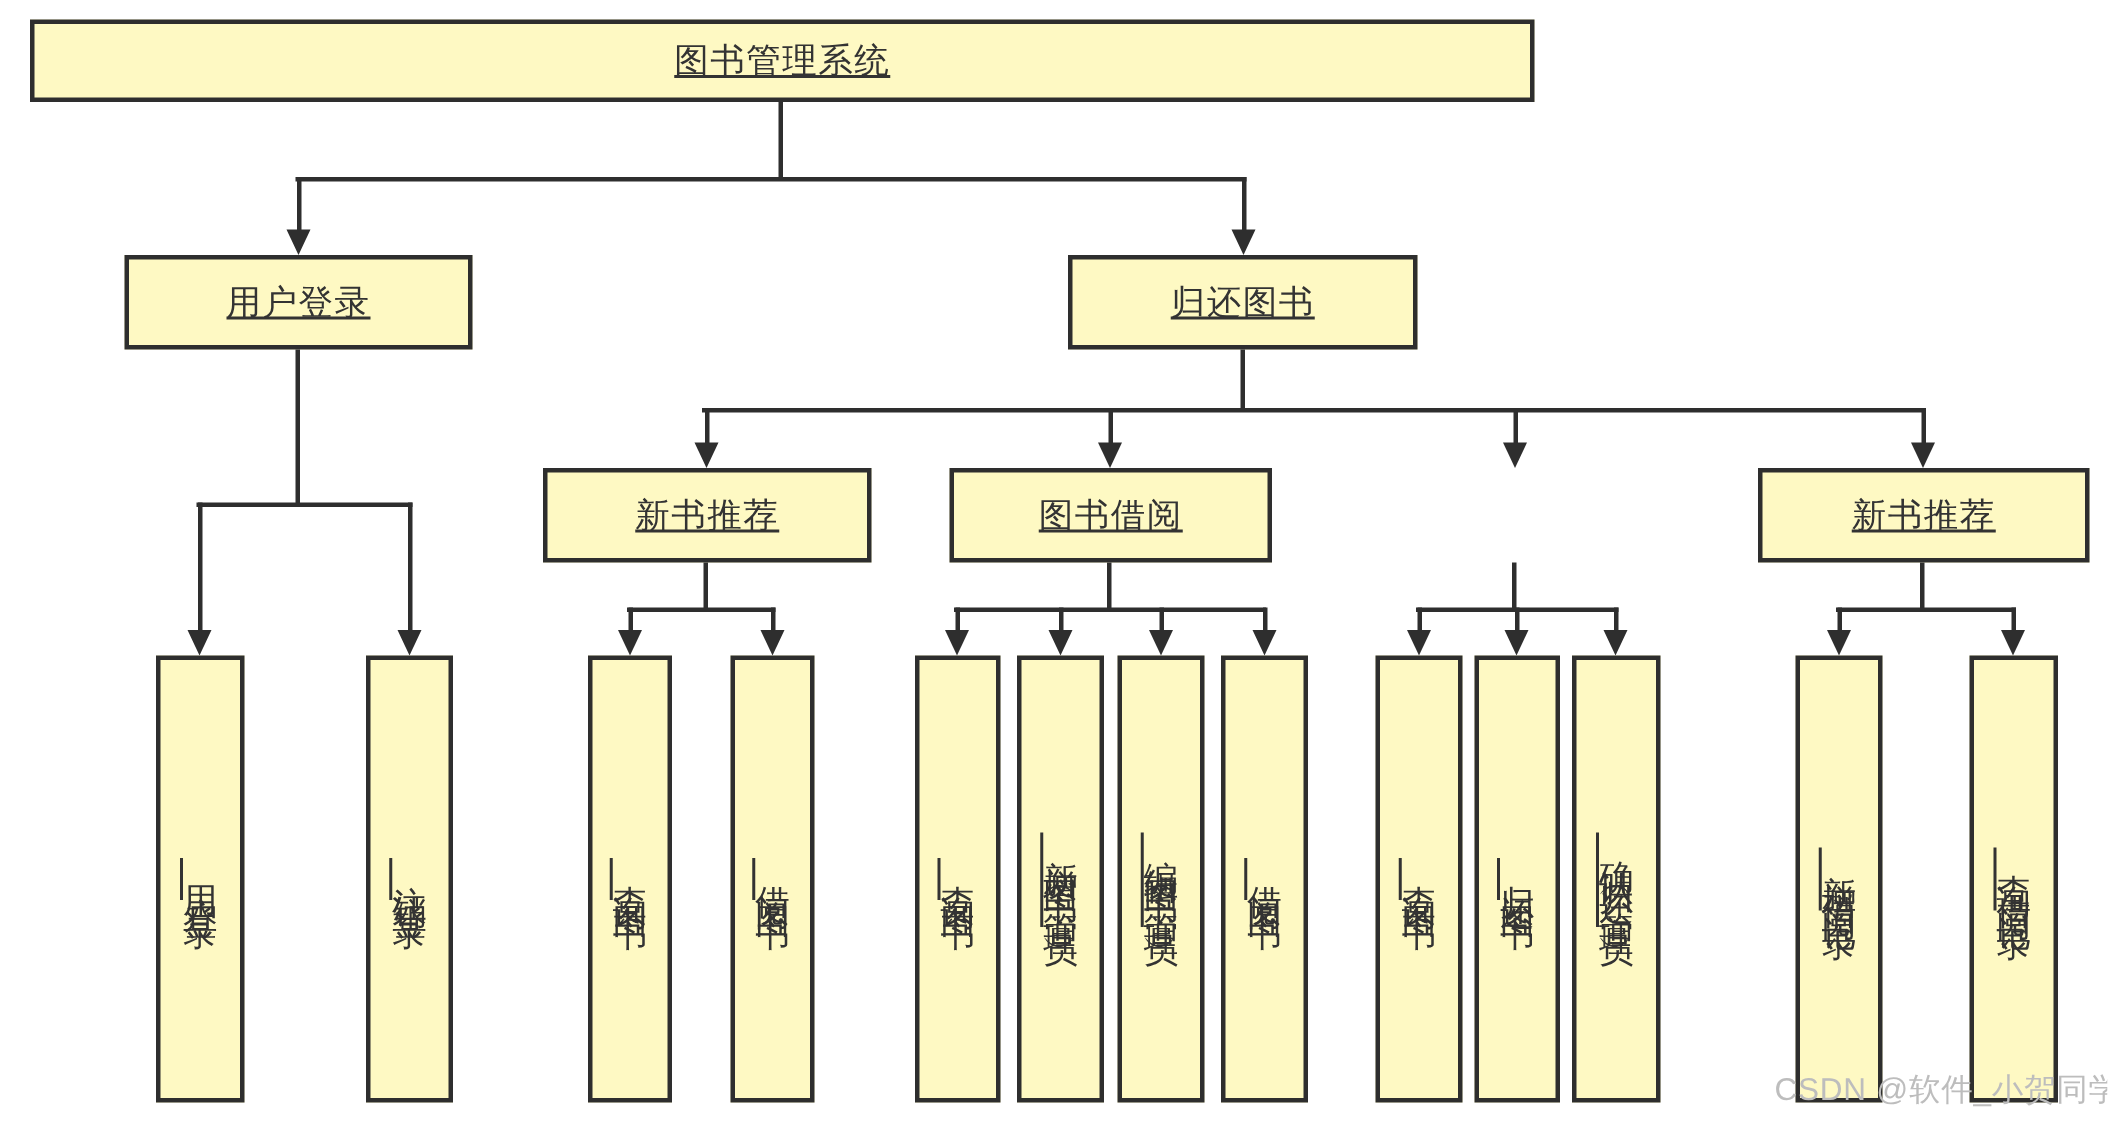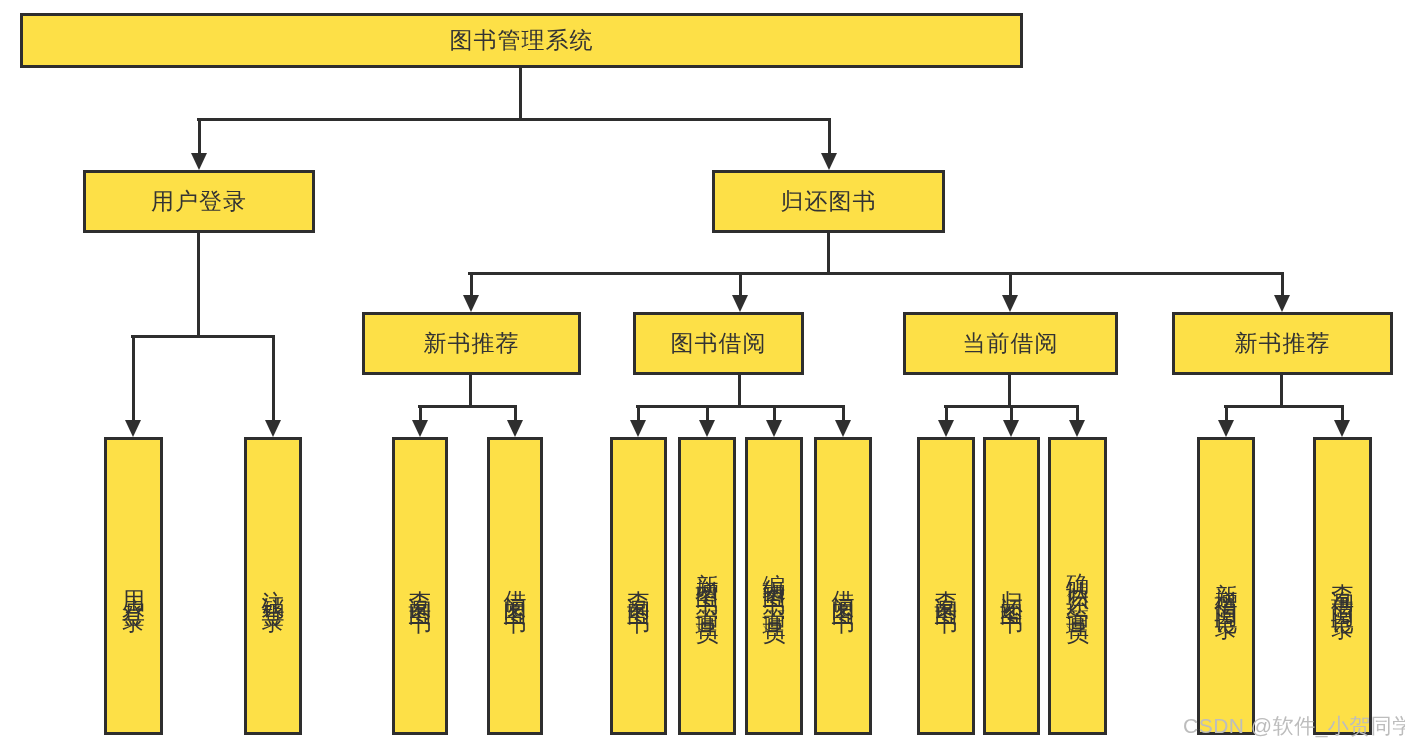--- a/index.html
+++ b/index.html
@@ -9,25 +9,26 @@
     height: 747px;
     background: #ffffff;
     font-family: "Liberation Sans", sans-serif;
     color: #333333;
     overflow: hidden;
   }
   .node {
     position: absolute;
     box-sizing: border-box;
     border: 3px solid #2e2e2e;
-    background: #fde047;
+    background: #fef9c3;
     display: flex;
     align-items: center;
     justify-content: center;
     text-align: center;
+    text-decoration: underline;
   }
   .node-h { font-size: 23px; letter-spacing: 1px; }
   .node-v {
     writing-mode: vertical-rl;
     text-orientation: mixed;
     font-size: 23px;
     letter-spacing: 7px;
     line-height: 1;
   }
   .cline { position: absolute; background: #2e2e2e; }
@@ -60,25 +61,22 @@
   <div class="node node-h" style="left:83px; top:170px; width:232px; height:63px;">
     <span>用户登录</span>
   </div>
   <div class="node node-h" style="left:712px; top:170px; width:233px; height:63px;">
     <span>归还图书</span>
   </div>
 
   <div class="node node-h" style="left:362px; top:312px; width:219px; height:63px;justify-content:center;">
     <span>新书推荐</span>
   </div>
-  <div class="node node-h" style="left:633px; top:312px; width:171px; height:63px;">
+  <div class="node node-h" style="left:633px; top:312px; width:215px; height:63px;">
     <span>图书借阅</span>
-  </div>
-  <div class="node node-h" style="left:903px; top:312px; width:215px; height:63px;">
-    <span>当前借阅</span>
   </div>
   <div class="node node-h" style="left:1172px; top:312px; width:221px; height:63px;">
     <span>新书推荐</span>
   </div>
 
   <div class="node node-v" style="left:104px; top:437px; width:59px; height:298px;">
     <span>用户登录</span>
   </div>
   <div class="node node-v" style="left:244px; top:437px; width:58px; height:298px;">
     <span>注销登录</span>

